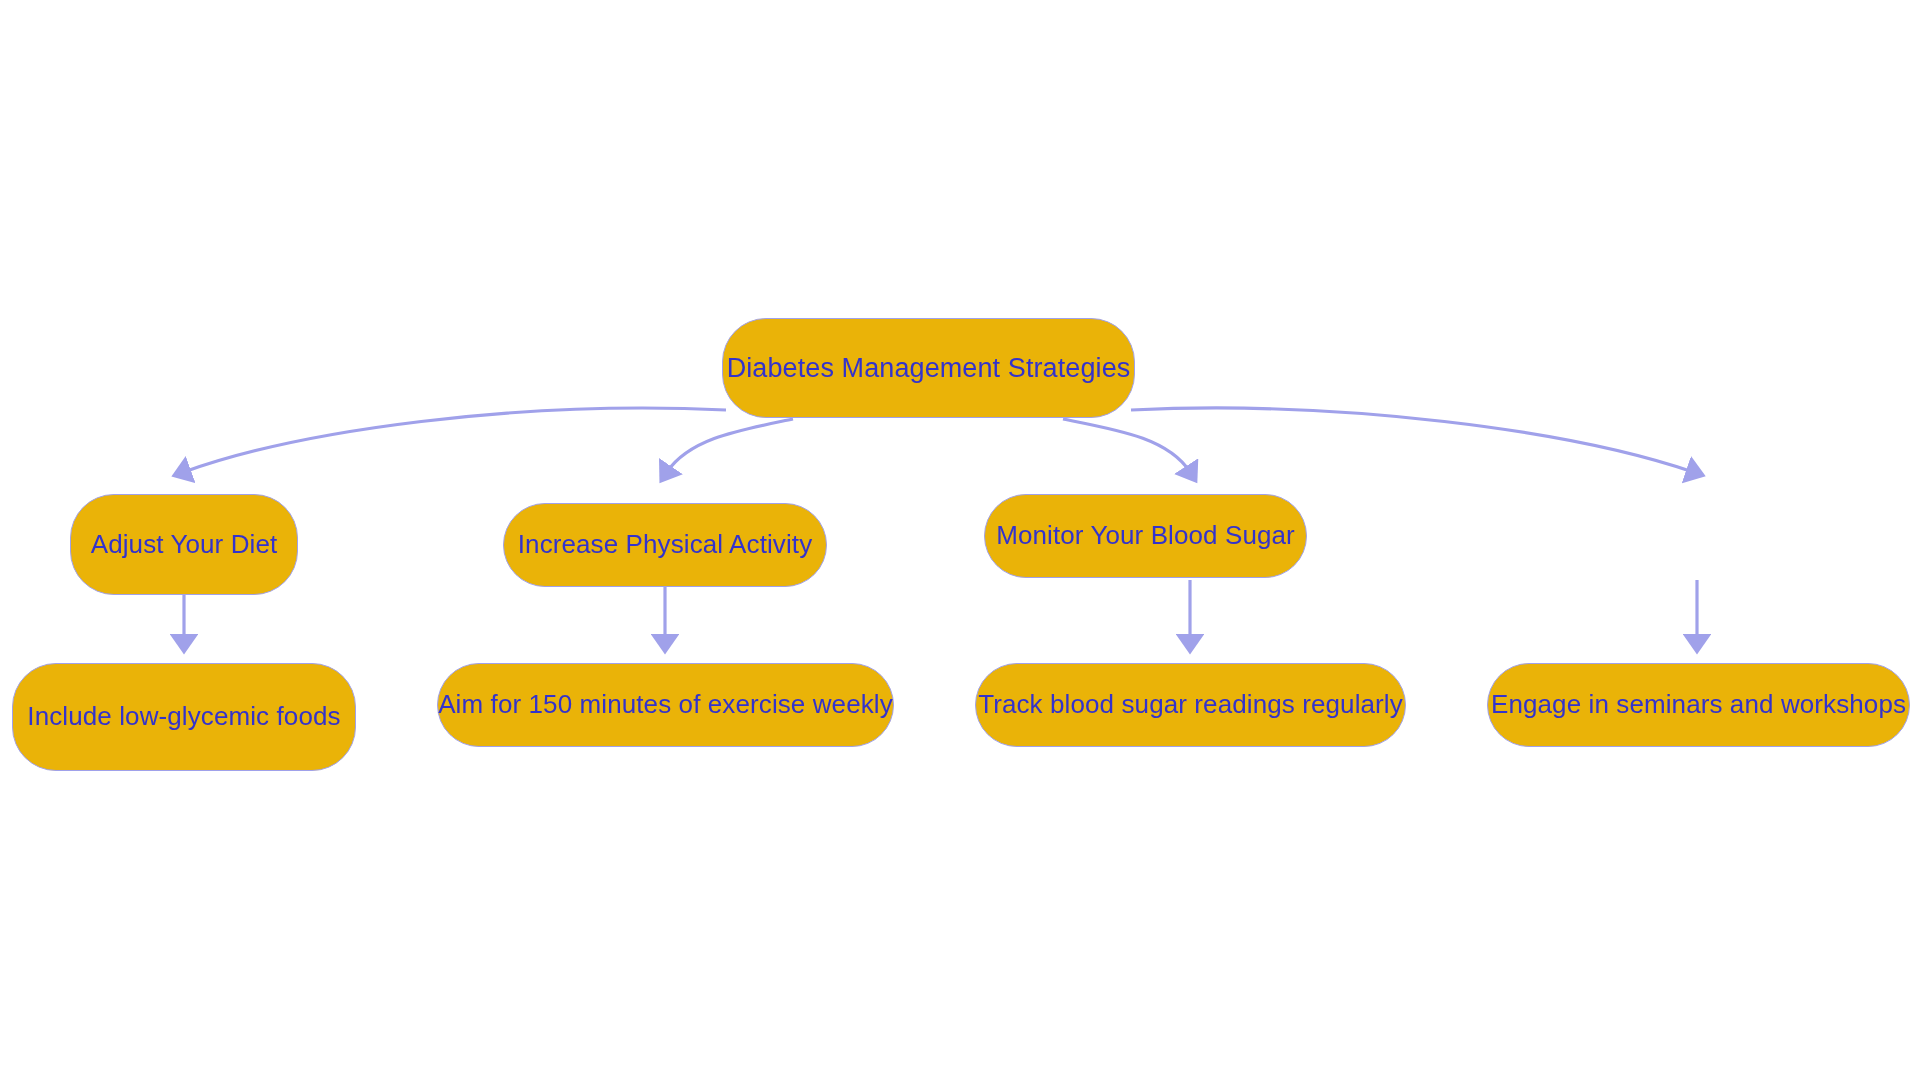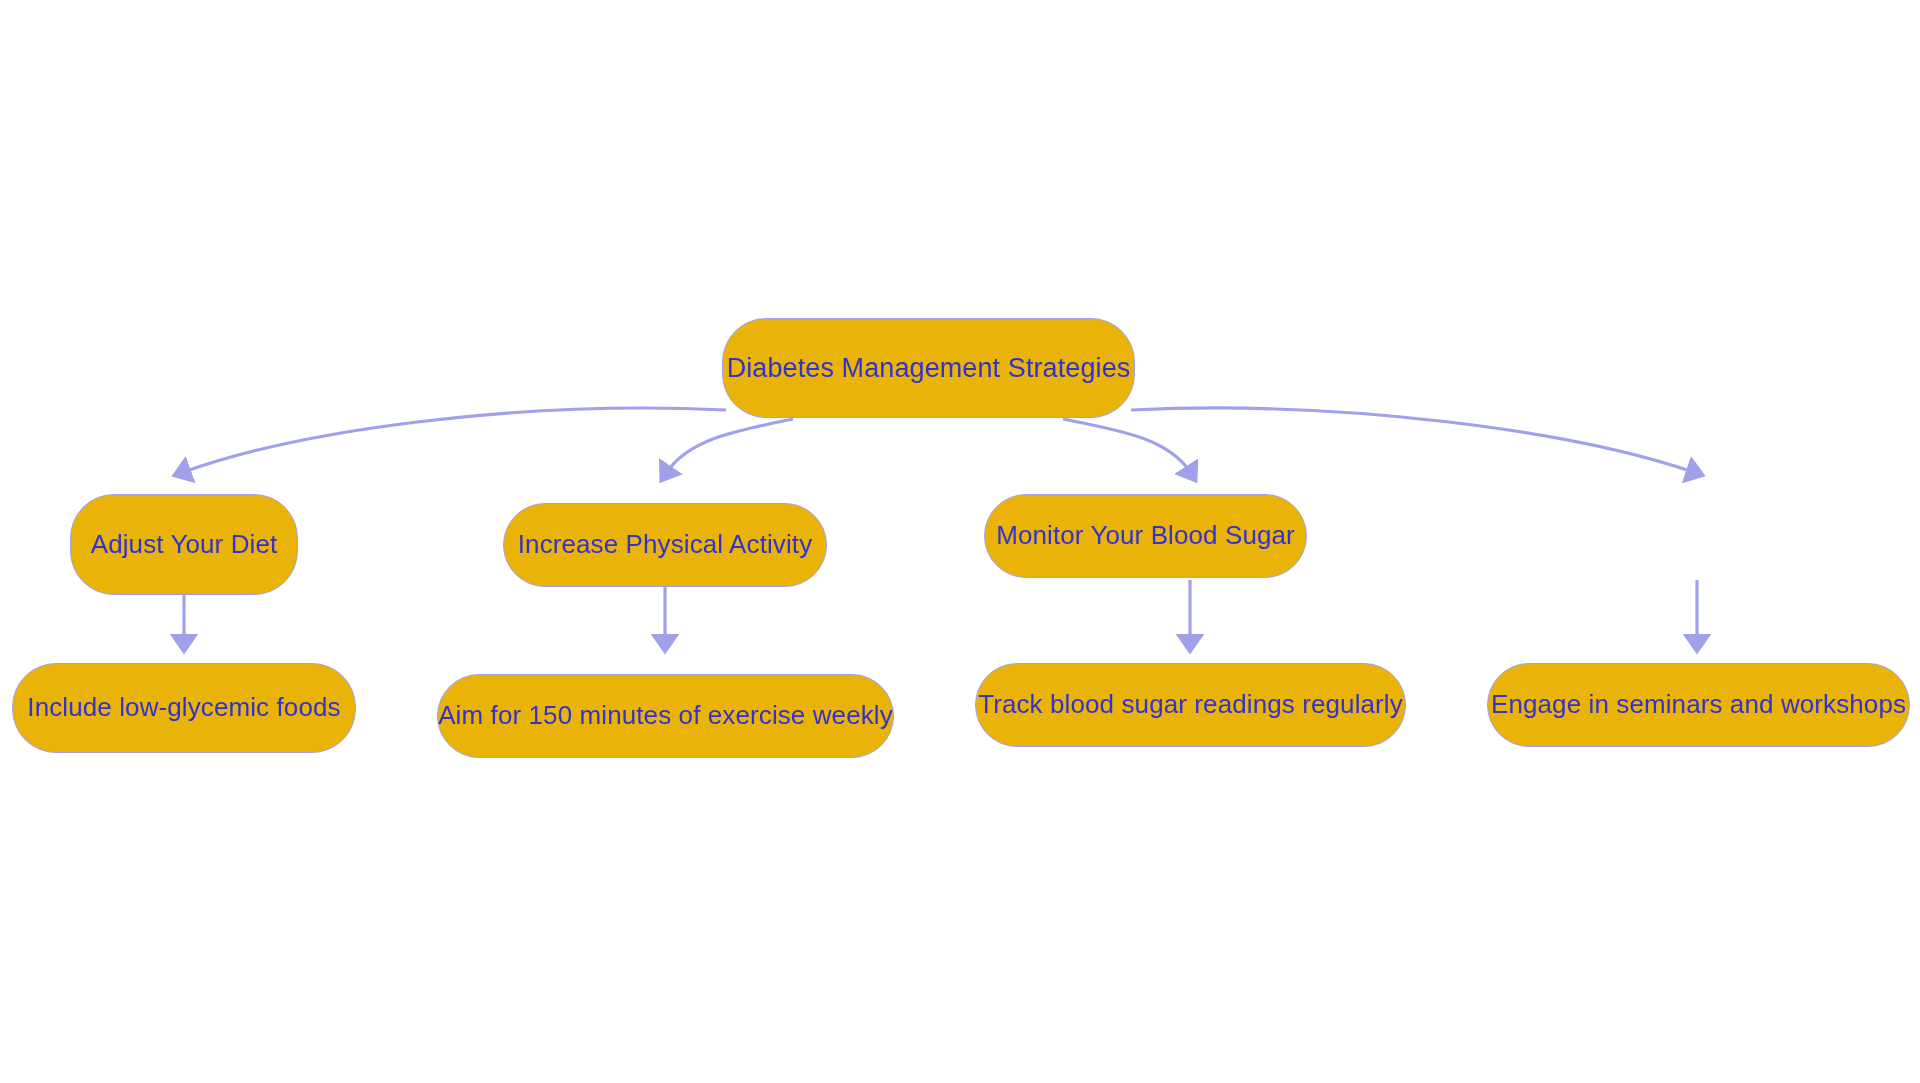--- a/index.html
+++ b/index.html
@@ -89,25 +89,25 @@
 
   <div class="node" style="left:503px; top:494px; width:324px; height:84px;margin-top:9px;">
     <span class="node-label">Increase Physical Activity</span>
   </div>
 
   <div class="node" style="left:984px; top:494px; width:323px; height:84px;">
     <span class="node-label">Monitor Your Blood Sugar</span>
   </div>
 
 
-  <div class="node" style="left:12px; top:663px; width:344px; height:90px;">
+  <div class="node" style="left:12px; top:663px; width:344px; height:108px;">
     <span class="node-label">Include low-glycemic foods</span>
   </div>
 
-  <div class="node" style="left:437px; top:663px; width:457px; height:84px;margin-top:11px;">
+  <div class="node" style="left:437px; top:663px; width:457px; height:84px;">
     <span class="node-label">Aim for 150 minutes of exercise weekly</span>
   </div>
 
   <div class="node" style="left:975px; top:663px; width:431px; height:84px;">
     <span class="node-label">Track blood sugar readings regularly</span>
   </div>
 
   <div class="node" style="left:1487px; top:663px; width:423px; height:84px;">
     <span class="node-label">Engage in seminars and workshops</span>
   </div>

